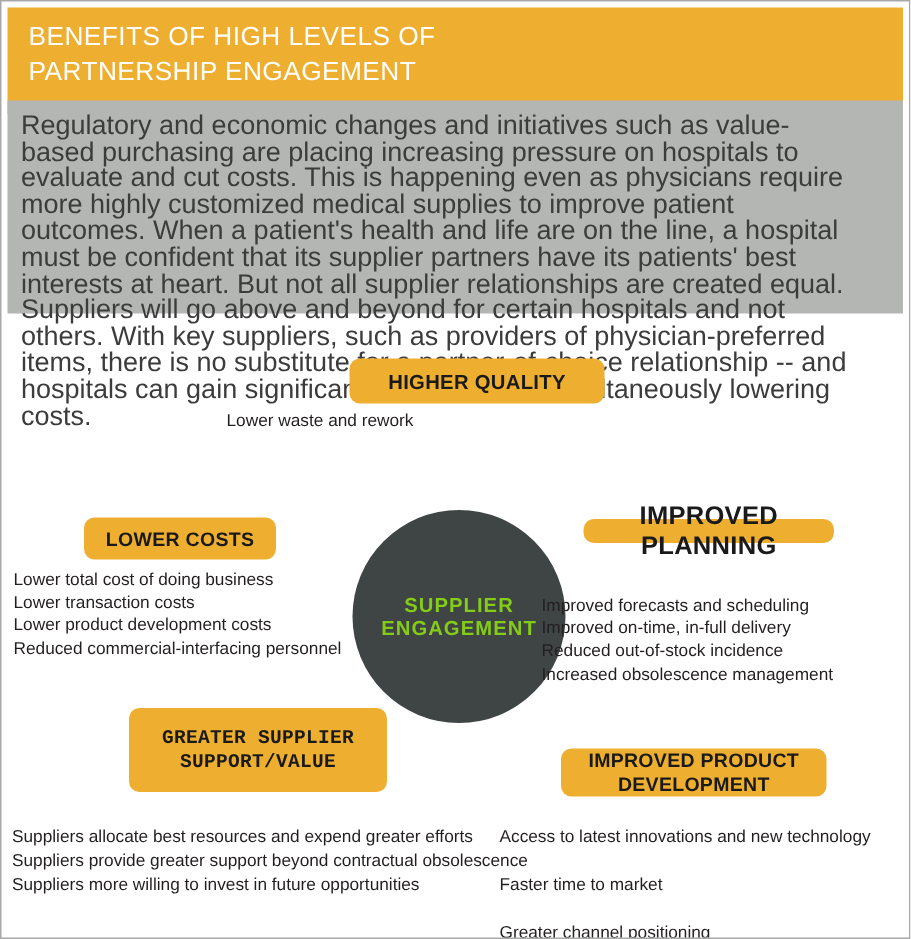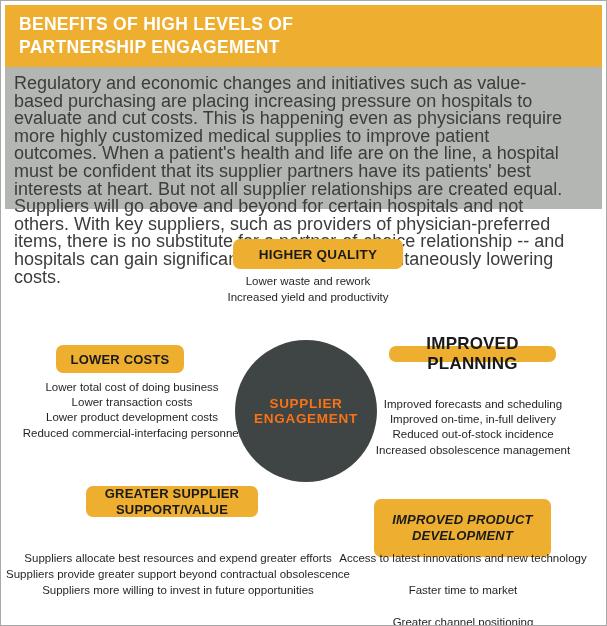--- a/index.html
+++ b/index.html
@@ -8,56 +8,56 @@
     width:605px; height:624px;
     border:1px solid #A8A8A8;
     background:#ffffff;
     font-family:"Liberation Sans", sans-serif;
     overflow:hidden;
   }
   .header {
     position:absolute; left:4px; top:4px; width:597px; height:71px;
     background:var(--gold); box-sizing:border-box;
     padding:8px 0 0 14px;
-    color:#ffffff; font-weight:bold; font-size:17.5px; line-height:23px;
+    color:#ffffff; font-weight:normal; font-size:17.5px; line-height:23px;
     letter-spacing:0.3px;
   }
   .intro {
     position:absolute; left:4px; top:66px; width:597px; height:142px;
     background:var(--intro-bg); box-sizing:border-box;
     padding:8px 28px 0 9px;
     color:var(--intro-text); font-size:18px; line-height:17.6px;
   }
   .pill {
     position:absolute; box-sizing:border-box;
     background:var(--gold); border-radius:7px;
     display:flex; align-items:center; justify-content:center;
     text-align:center; color:#1A1A1A; font-weight:bold;
     letter-spacing:0.2px;
   }
   #pill-hq { left:232px; top:238px; width:170px; height:30px; font-size:13.5px; }
   #pill-lc { left:55px;  top:344px; width:128px; height:28px; font-size:13px; }
   #pill-ip { left:388px; top:345px; width:167px; height:16px; font-size:17px; }
-  #pill-gs { left:85px;  top:485px; width:172px; height:31px; font-size:13px; line-height:16px; }
-  #pill-pd { left:373px; top:498px; width:177px; height:58px; font-size:13px; line-height:16px;font-style:italic; }
+  #pill-gs { left:85px;  top:471px; width:172px; height:56px; font-size:13px; line-height:16px;font-family:Liberation Mono, monospace; }
+  #pill-pd { left:373px; top:498px; width:177px; height:32px; font-size:13px; line-height:16px; }
   .items {
-    position:absolute; display:flex; flex-direction:column; align-items:center;
+    position:absolute; display:flex; flex-direction:column; align-items:flex-start;
     color:var(--item-text); font-size:11.5px;
   }
   .items div { white-space:nowrap; }
   #items-hq { left:150px; top:273px; width:314px; line-height:15.5px; }
   #items-lc { left:8px;   top:379px; width:246px; line-height:15.2px; }
   #items-ip { left:360px; top:396px; width:224px; line-height:15.2px; }
   #items-gs { left:7px;   top:549px; width:340px; line-height:16px; }
   #items-pd { left:332px; top:549px; width:260px; line-height:16px;gap:16px; }
   .hub {
     position:absolute; left:234px; top:339px; width:142px; height:142px;
     border-radius:50%; background:var(--hub);
     display:flex; flex-direction:column; align-items:center; justify-content:center;
-    color:#f97316; font-weight:bold; font-size:13.5px; line-height:15px;
+    color:#84cc16; font-weight:bold; font-size:13.5px; line-height:15px;
     letter-spacing:0.7px;
   }
   .hub div { white-space:nowrap; }
 </style>
 </head>
 <body>
 
 <div class="canvas">
 
   <div class="header">
@@ -67,21 +67,20 @@
 
   <div class="intro">
     <span>Regulatory and economic changes and initiatives such as value-based purchasing are placing increasing pressure on hospitals to evaluate and cut costs. This is happening even as physicians require more highly customized medical supplies to improve patient outcomes. When a patient's health and life are on the line, a hospital must be confident that its supplier partners have its patients' best interests at heart. But not all supplier relationships are created equal. Suppliers will go above and beyond for certain hospitals and not others. With key suppliers, such as providers of physician-preferred items, there is no substitute for a partner-of-choice relationship -- and hospitals can gain significant benefits while simultaneously lowering costs.</span>
   </div>
 
   <div class="pill" id="pill-hq">
     <span>HIGHER QUALITY</span>
   </div>
   <div class="items" id="items-hq">
     <div>Lower waste and rework</div>
-    <div>Increased yield and productivity</div>
   </div>
 
   <div class="pill" id="pill-lc">
     <span>LOWER COSTS</span>
   </div>
   <div class="items" id="items-lc">
     <div>Lower total cost of doing business</div>
     <div>Lower transaction costs</div>
     <div>Lower product development costs</div>
     <div>Reduced commercial-interfacing personnel</div>

